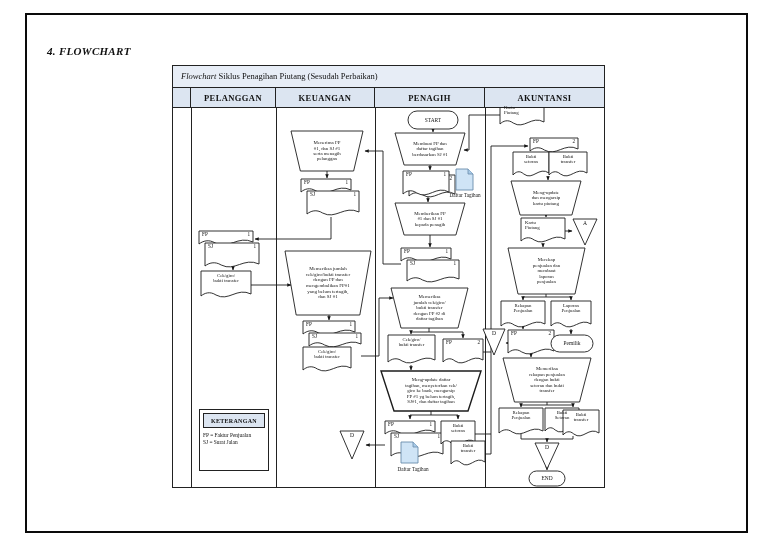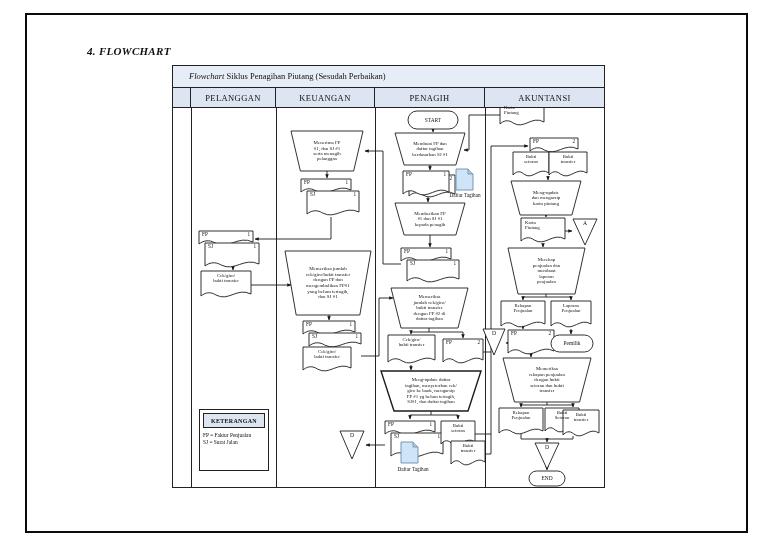--- a/index.html
+++ b/index.html
@@ -1,26 +1,26 @@
 <!DOCTYPE html>
 <html><head>
 <meta charset="utf-8">
 <style>
   html,body{margin:0;padding:0;background:#fff;}
   .stage{position:relative;width:768px;height:544px;background:#ffffff;overflow:hidden;
          font-family:"Liberation Serif","DejaVu Serif",serif;color:#111;}
   .sheet{position:absolute;left:25px;top:13px;width:719px;height:516px;border:2px solid #0a0a0a;background:#fff;}
-  .heading{position:absolute;left:20px;top:30px;font-size:11px;font-weight:bold;font-style:italic;letter-spacing:.3px;margin-left:40px;}
+  .heading{position:absolute;left:20px;top:30px;font-size:11px;font-weight:bold;font-style:italic;letter-spacing:.3px;}
   .frame{position:absolute;left:145px;top:50px;width:431px;height:421px;border:1px solid #222;background:#fff;}
   .titlebar{position:absolute;left:0;top:0;width:100%;height:22px;background:#e7edf6;border-bottom:1px solid #222;
             box-sizing:border-box;font-size:8.5px;line-height:21px;padding-left:8px;z-index:2;}
-  .titlebar i{margin-left:8px;}
+  .titlebar i{}
   .colhead{position:absolute;left:0;top:22px;width:100%;height:20px;display:flex;z-index:2;background:#dce5f1;
            border-bottom:1px solid #222;box-sizing:border-box;}
-  .colhead .cell{box-sizing:border-box;border-right:1px solid #222;font-weight:normal;font-size:8.5px;
+  .colhead .cell{box-sizing:border-box;border-right:1px solid #222;font-weight:bold;font-size:8.5px;
                  display:flex;align-items:center;justify-content:center;letter-spacing:.4px;}
   .colhead .cell:last-child{border-right:none;text-align:center;}
   svg.canvas{position:absolute;left:0;top:0;z-index:1;}
   #labels{position:absolute;left:0;top:0;width:431px;height:421px;z-index:3;pointer-events:none;}
   .lbl{position:absolute;color:#151515;text-align:center;white-space:pre-line;line-height:1.12;overflow:hidden;}
   .dhead{display:flex;justify-content:space-between;padding:0 2px;box-sizing:border-box;text-align:left;}
   .legend{position:absolute;left:26px;top:343px;width:70px;height:62px;border:1px solid #222;background:#fff;z-index:3;
           box-sizing:border-box;}
   .legend .lhead{height:13px;margin:3px;border:1px solid #222;background:#dce5f1;font-size:6px;font-weight:bold;
                  display:flex;align-items:center;justify-content:center;letter-spacing:.3px;}

